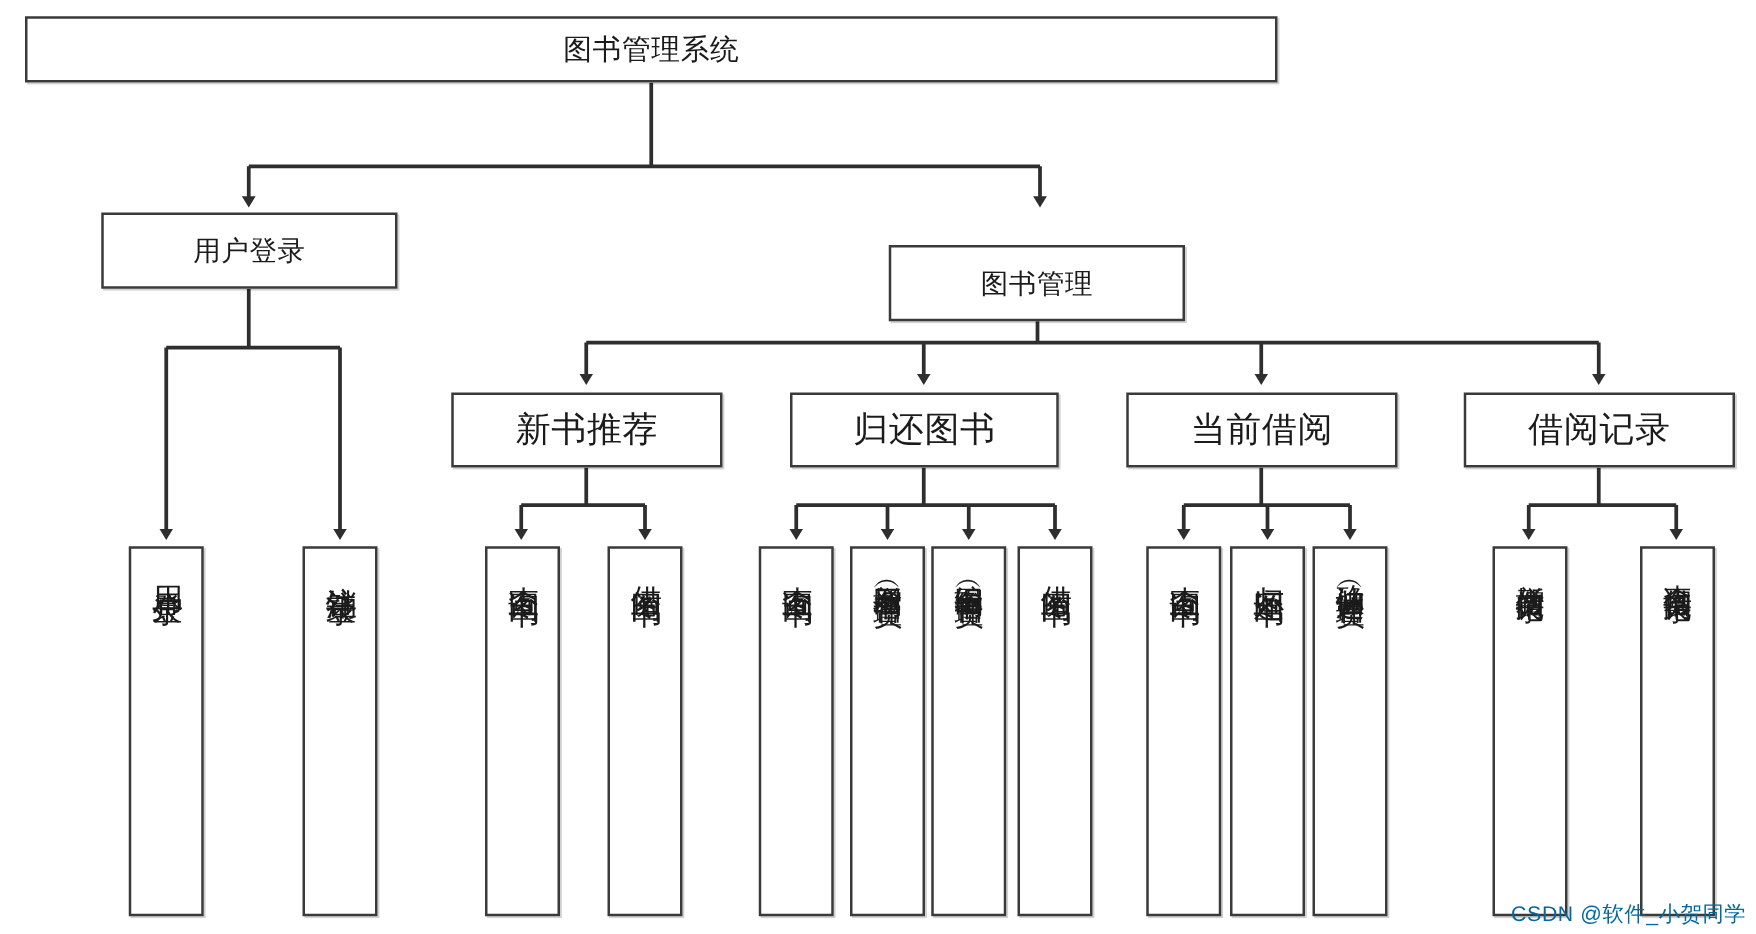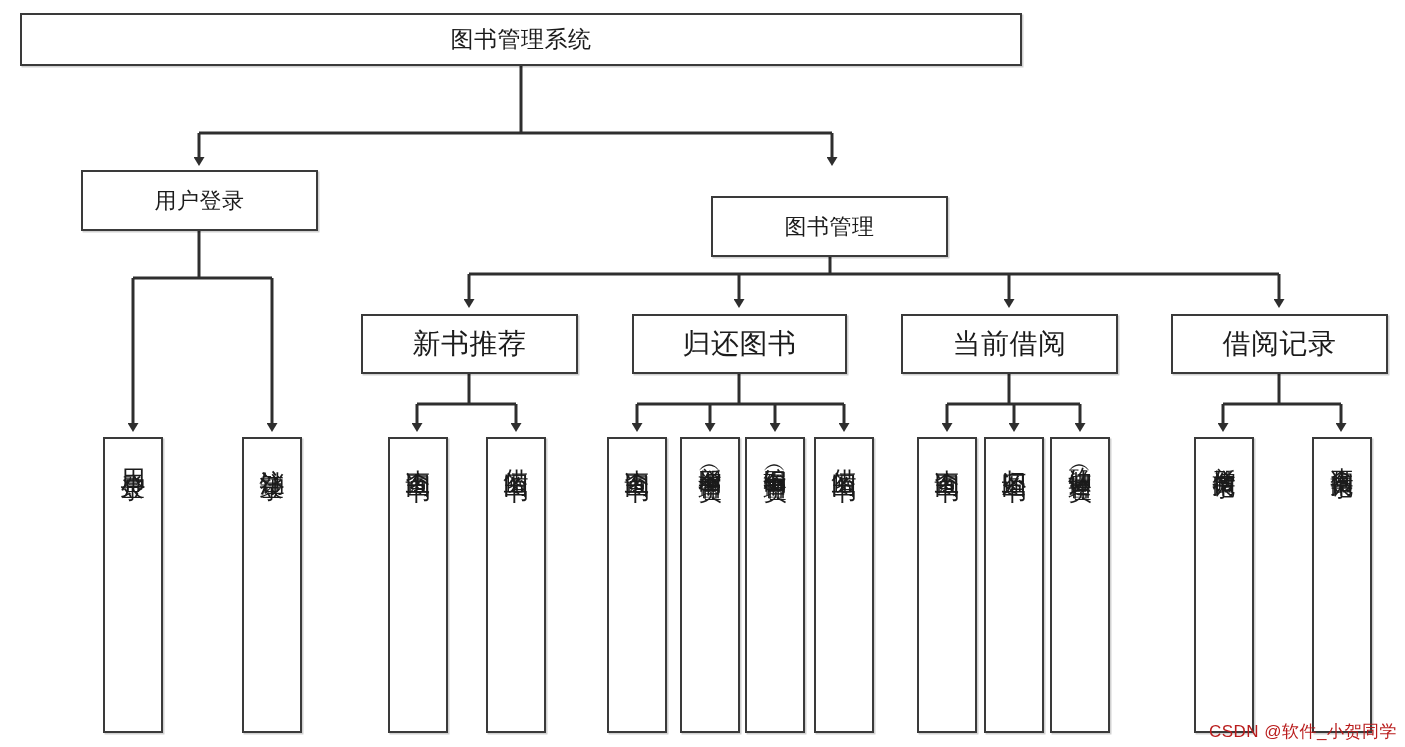--- a/index.html
+++ b/index.html
@@ -45,21 +45,21 @@
     line-height:1;
     white-space:nowrap;
   }
   .node.leaf.small .lbl{font-size:23px;letter-spacing:2px;}
 
   #watermark{
     position:absolute;
     right:8px;
     bottom:4px;
     font-size:17px;
-    color:#b91c1c;
+    color:#0369a1;
     letter-spacing:0.5px;
     white-space:nowrap;
     pointer-events:none;
   }
 </style>
 </head>
 <body>
 
 <div id="canvas">
 

